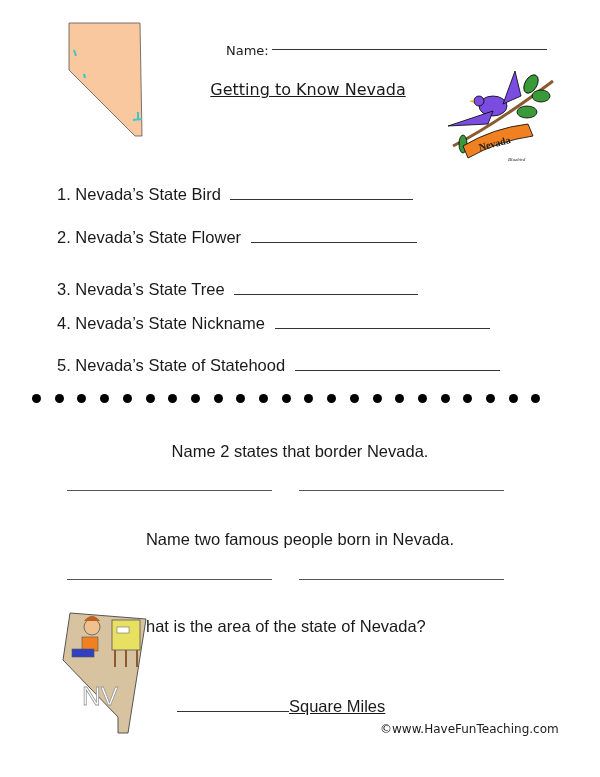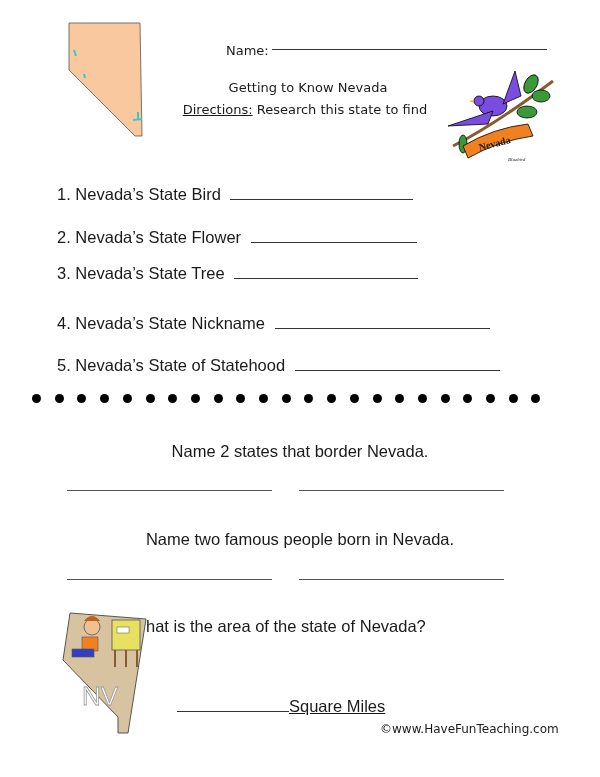--- a/index.html
+++ b/index.html
@@ -2,21 +2,21 @@
 <html><head>
 <meta charset="utf-8">
 <style>
   html, body { margin:0; padding:0; background:#ffffff; }
   body { width:600px; height:777px; position:relative; overflow:hidden; color:#1a1a1a; }
   .abs { position:absolute; }
   .sans { font-family: "Liberation Sans", sans-serif; }
   .dv { font-family: "DejaVu Sans", sans-serif; }
   .name-label { left:226px; top:36px; font-size:13px;margin-top:7px; }
   .name-line { left:272px; top:49px; width:275px; border-bottom:1.2px solid #333; }
-  .title { left:0; width:510px; top:80px; text-align:center; font-size:13px; padding-left:0; }
+  .title { left:0; width:510px; top:80px; text-align:center; font-size:16px; text-decoration:underline; padding-left:0; }
   .directions { left:150px; width:310px; top:101px; text-align:center; font-size:13px; line-height:17px; }
   .directions u { text-decoration:underline; }
   .q { left:57px; font-size:16.5px; white-space:nowrap; }
   .blank { display:inline-block; border-bottom:1.2px solid #333; height:14px; vertical-align:baseline; margin-left:5px; }
   .dots { left:32px; top:393px; height:12px; width:540px; }
   .dot { position:absolute; width:9px; height:9px; border-radius:50%; background:#000; top:1px; }
   .prompt { left:0; width:600px; text-align:center; font-size:16.5px; }
   .line { border-bottom:1.2px solid #555; width:205px; }
   .footer { left:380px; top:722px; font-size:12px; }
   .sqmi { left:177px; top:696px; font-size:16.5px; }
@@ -33,21 +33,20 @@
   <path d="M72,92 l0,8 M67,100 l9,-1" stroke="#3cc8c8" stroke-width="2"></path>
 </svg>
 
 <div class="abs dv name-label">Name:</div>
 <div class="abs name-line"></div>
 
 <div class="abs dv title" style="left:150px;width:316px;">
   <span>Getting to Know Nevada</span>
 </div>
 <div class="abs dv directions">
-  <div><u>Directions:</u><span> Research this state to find</span></div>
 </div>
 
 <svg class="abs" style="left:443px;top:66px" width="115" height="100" viewBox="0 0 115 100">
   <path d="M10,80 Q50,60 110,15" stroke="#8a5a30" stroke-width="3" fill="none"></path>
   <ellipse cx="88" cy="18" rx="6" ry="10" fill="#3a9a3a" stroke="#000" stroke-width="0.8" transform="rotate(30 88 18)"></ellipse>
   <ellipse cx="98" cy="30" rx="9" ry="6" fill="#3a9a3a" stroke="#000" stroke-width="0.8"></ellipse>
   <ellipse cx="84" cy="46" rx="10" ry="6" fill="#3a9a3a" stroke="#000" stroke-width="0.8"></ellipse>
   <ellipse cx="20" cy="78" rx="4" ry="9" fill="#3a9a3a" stroke="#000" stroke-width="0.8"></ellipse>
   <ellipse cx="50" cy="40" rx="14" ry="10" fill="#7a4ce0" stroke="#000" stroke-width="0.8"></ellipse>
   <path d="M60,38 L72,5 L78,30 Z" fill="#7a4ce0" stroke="#000" stroke-width="0.8"></path>
@@ -62,21 +61,21 @@
 <div class="abs sans q" style="top:185px;">
   <span>1.</span>
   <span>Nevada’s State Bird</span>
   <span class="blank" style="width:183px;"></span>
 </div>
 <div class="abs sans q" style="top:228px;">
   <span>2.</span>
   <span>Nevada’s State Flower</span>
   <span class="blank" style="width:166px;"></span>
 </div>
-<div class="abs sans q" style="top:264px;">
+<div class="abs sans q" style="top:280px;">
   <span>3.</span>
   <span>Nevada’s State Tree</span>
   <span class="blank" style="width:184px;"></span>
 </div>
 <div class="abs sans q" style="top:314px;">
   <span>4.</span>
   <span>Nevada’s State Nickname</span>
   <span class="blank" style="width:215px;"></span>
 </div>
 <div class="abs sans q" style="top:356px;">

